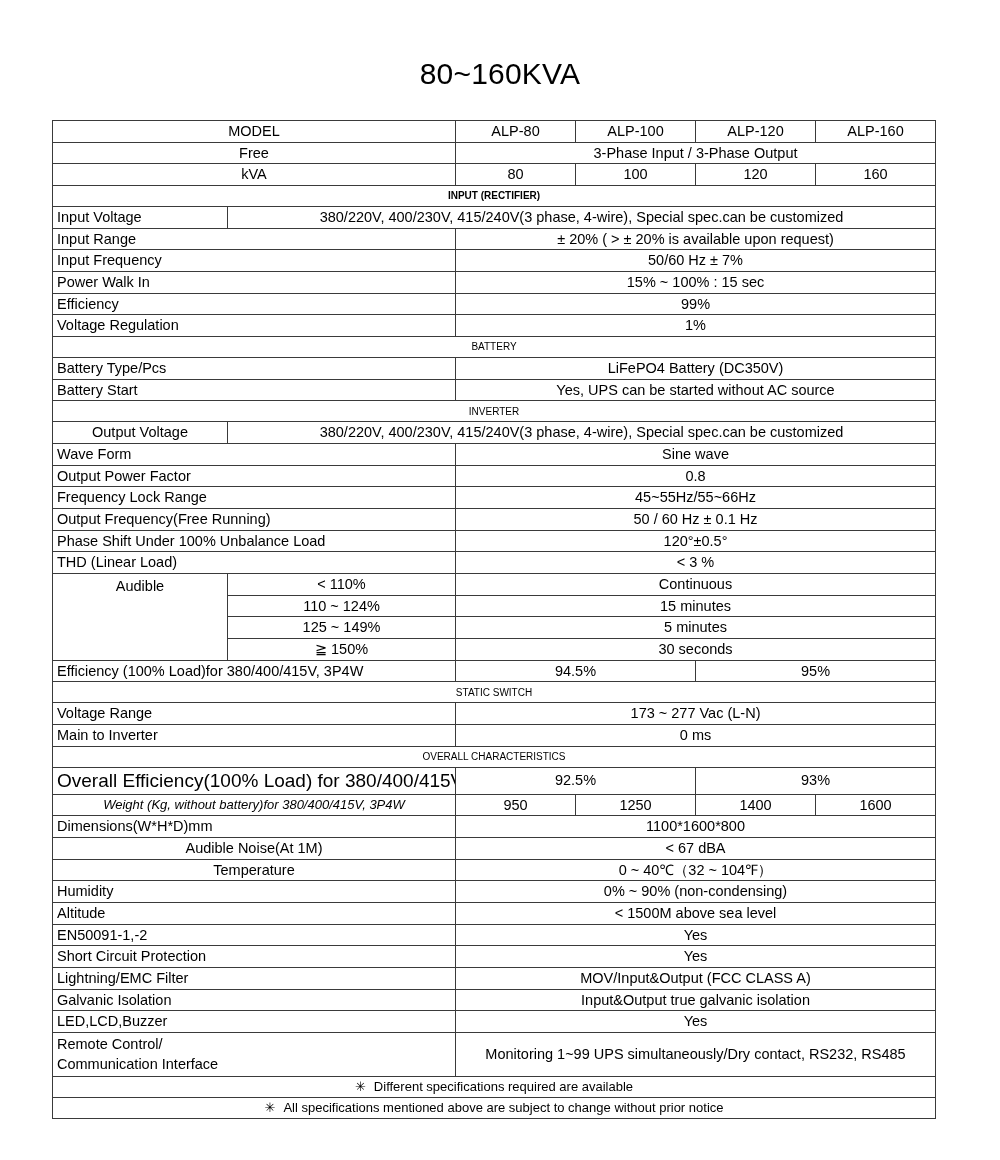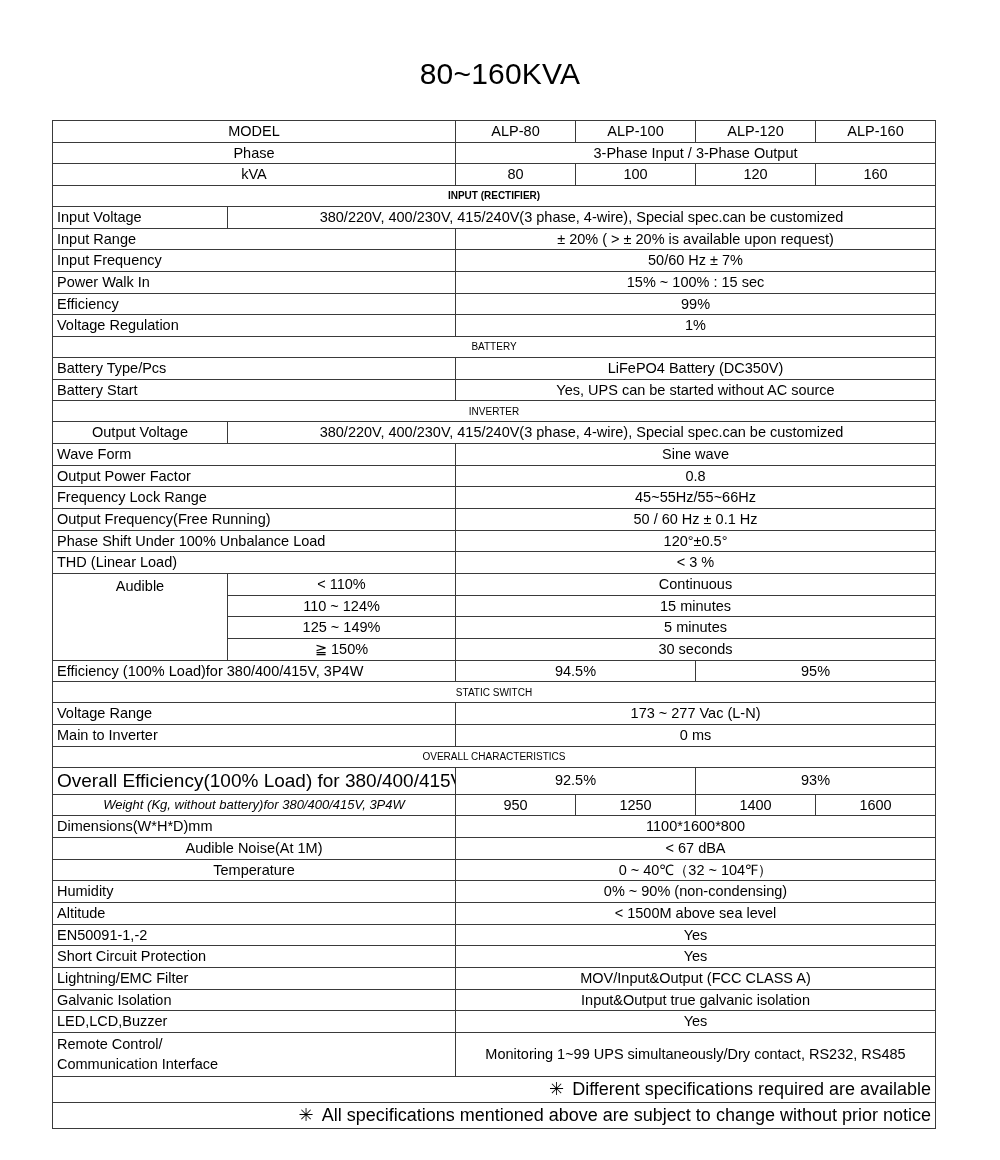--- a/index.html
+++ b/index.html
@@ -65,24 +65,24 @@
   
   .tall-temp td   { height: 44px; }
   .tall-en td     { height: 54px; }
   .tall-scp td    { height: 54px; }
   .two-line td    { height: 46px; white-space: normal; line-height: 1.35; }
   .wrapcell { white-space: normal; line-height: 1.35; }
   .small { font-size: 19px; }
   .smaller { font-size: 13px; font-style: italic; }
   
   .note td {
-    text-align: right;
+    text-align: center;
     padding-left: 10px;
     height: 25px;
-    font-size: 18px;
+    font-size: 13px;
   }
   .note-mark { margin-right: 8px; }
 </style>
 </head>
 <body>
 
 <div class="page">
 
   <div class="doc-title">80~160KVA</div>
 
@@ -99,21 +99,21 @@
 
       <tr>
         <td class="c" colspan="2">MODEL</td>
         <td class="c">ALP-80</td>
         <td class="c">ALP-100</td>
         <td class="c">ALP-120</td>
         <td class="c">ALP-160</td>
       </tr>
 
       <tr>
-        <td class="c" colspan="2">Phase</td>
+        <td class="c" colspan="2">Free</td>
         <td class="c" colspan="4">3-Phase Input / 3-Phase Output</td>
       </tr>
 
       <tr>
         <td class="c" colspan="2">kVA</td>
         <td class="c">80</td>
         <td class="c">100</td>
         <td class="c">120</td>
         <td class="c">160</td>
       </tr>

